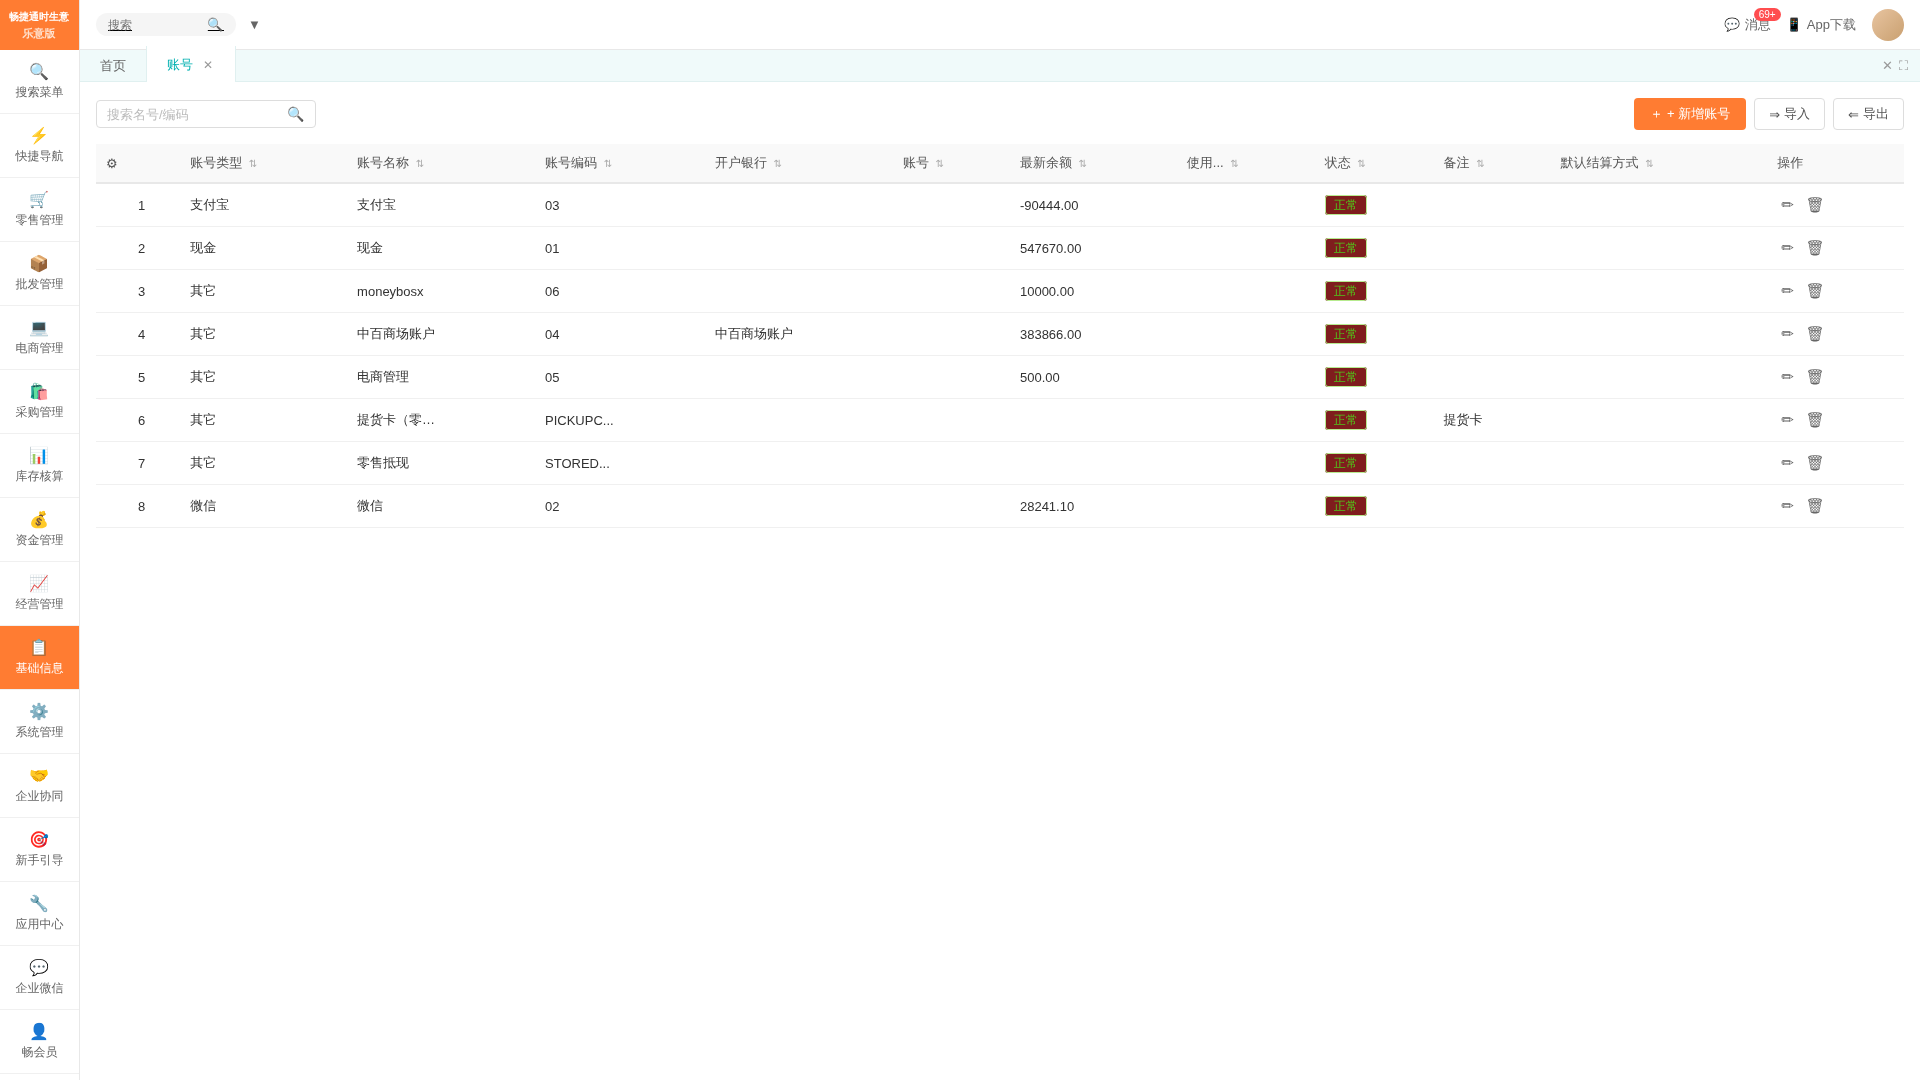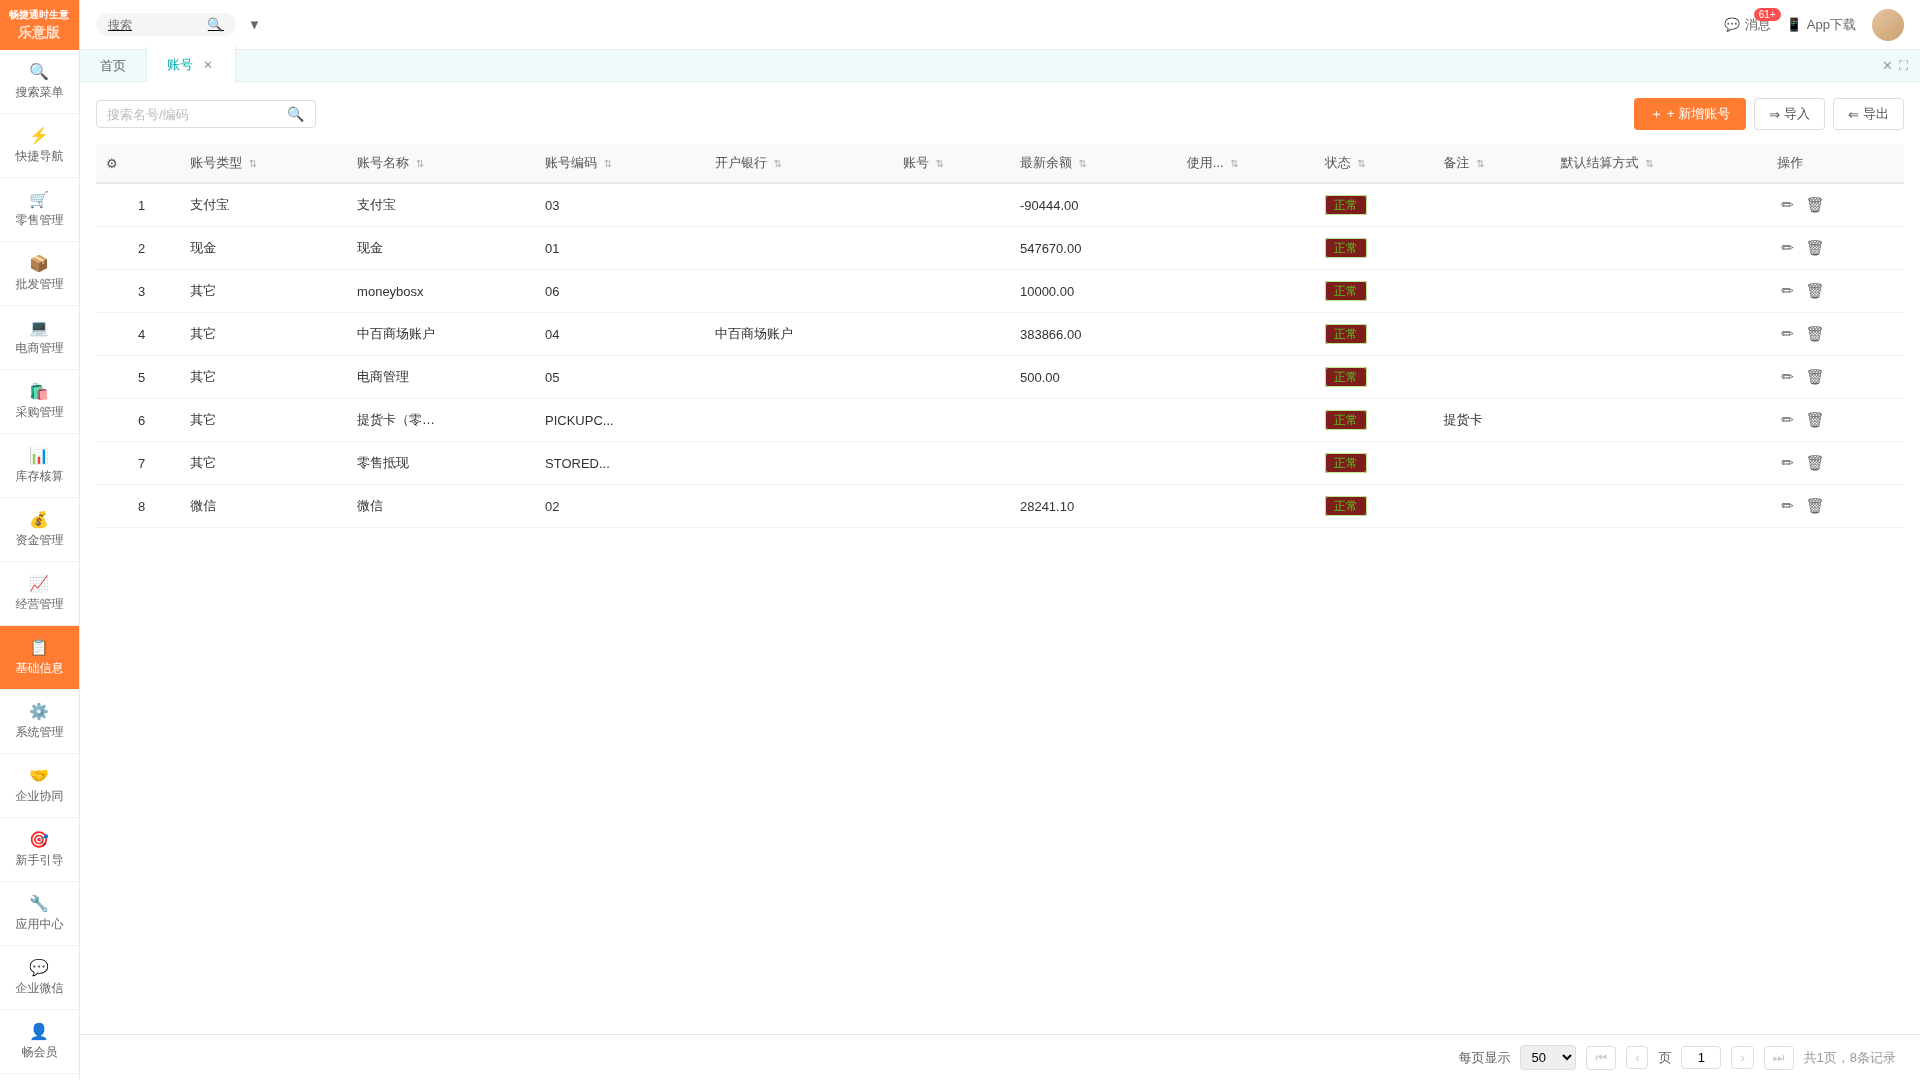--- a/index.html
+++ b/index.html
@@ -21,21 +21,21 @@
       height: 50px;
       background: #ff7c32;
       display: flex;
       align-items: center;
       justify-content: center;
       color: white;
       font-size: 11px;
       font-weight: bold;
       flex-direction: column;
     }
-    .sidebar-logo-text { font-size: 14px; color: #ffe0cc; margin-top: 2px; }
+    .sidebar-logo-text { font-size: 11px; color: #ffe0cc; margin-top: 2px; }
     .sidebar-item {
       width: 100%;
       padding: 12px 4px;
       text-align: center;
       cursor: pointer;
       color: #666;
       font-size: 12px;
       border-bottom: 1px solid #f0f0f0;
     }
     .sidebar-item.active { background: #ff7c32; color: white; }
@@ -406,21 +406,21 @@
         <span>🔍</span>
       </div>
       <div class="topbar-dropdown">
         <span>▼</span>
       </div>
     </div>
     <div class="topbar-right">
       <div class="topbar-msg">
         <span>💬</span>
         <span>消息</span>
-        <span class="badge">61+</span>
+        <span class="badge">69+</span>
       </div>
       <div class="topbar-app">
         <span>📱</span>
         <span>App下载</span>
       </div>
       <div class="avatar"></div>
     </div>
   </div>
 
   <div class="tabbar">
@@ -670,29 +670,13 @@
       <td></td>
       <td>
         <button class="action-btn" title="编辑">✏</button>
         <button class="action-btn delete" title="删除">🗑</button>
       </td>
     </tr>
         </tbody>
     </table>
   </div>
 
-  <div class="pagination">
-    <span>每页显示</span>
-    <select class="page-size-select">
-      <option>50</option>
-      <option>10</option>
-      <option>20</option>
-      <option>100</option>
-    </select>
-    <button class="page-nav-btn disabled">⏮</button>
-    <button class="page-nav-btn disabled">‹</button>
-    <span>页</span>
-    <input class="page-input" type="text" value="1" style="">
-    <button class="page-nav-btn disabled">›</button>
-    <button class="page-nav-btn disabled">⏭</button>
-    <span class="total-text">共1页，8条记录</span>
-  </div>
 </div>
 
 </body></html>

